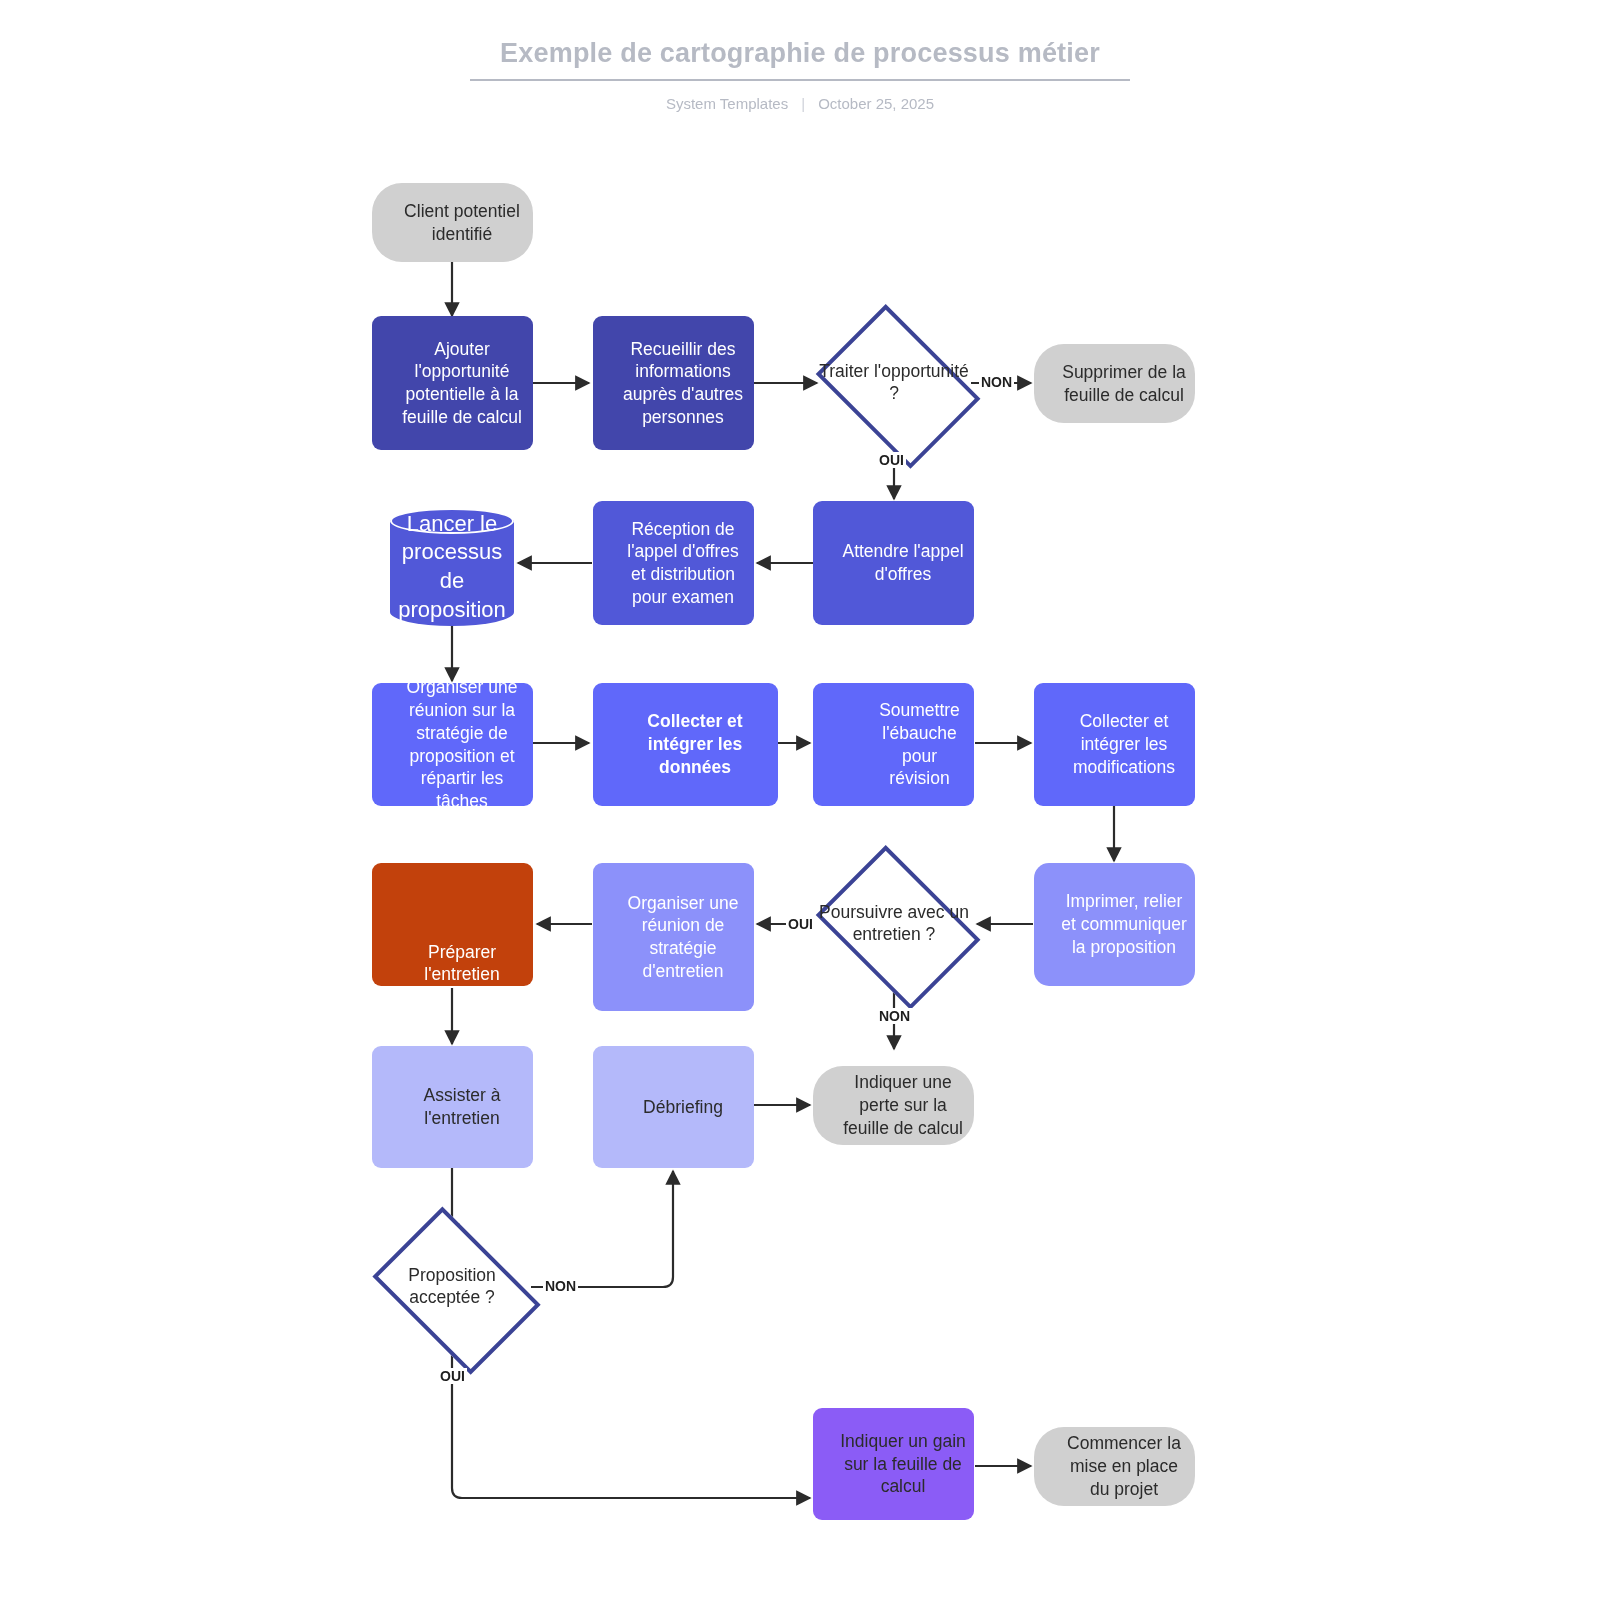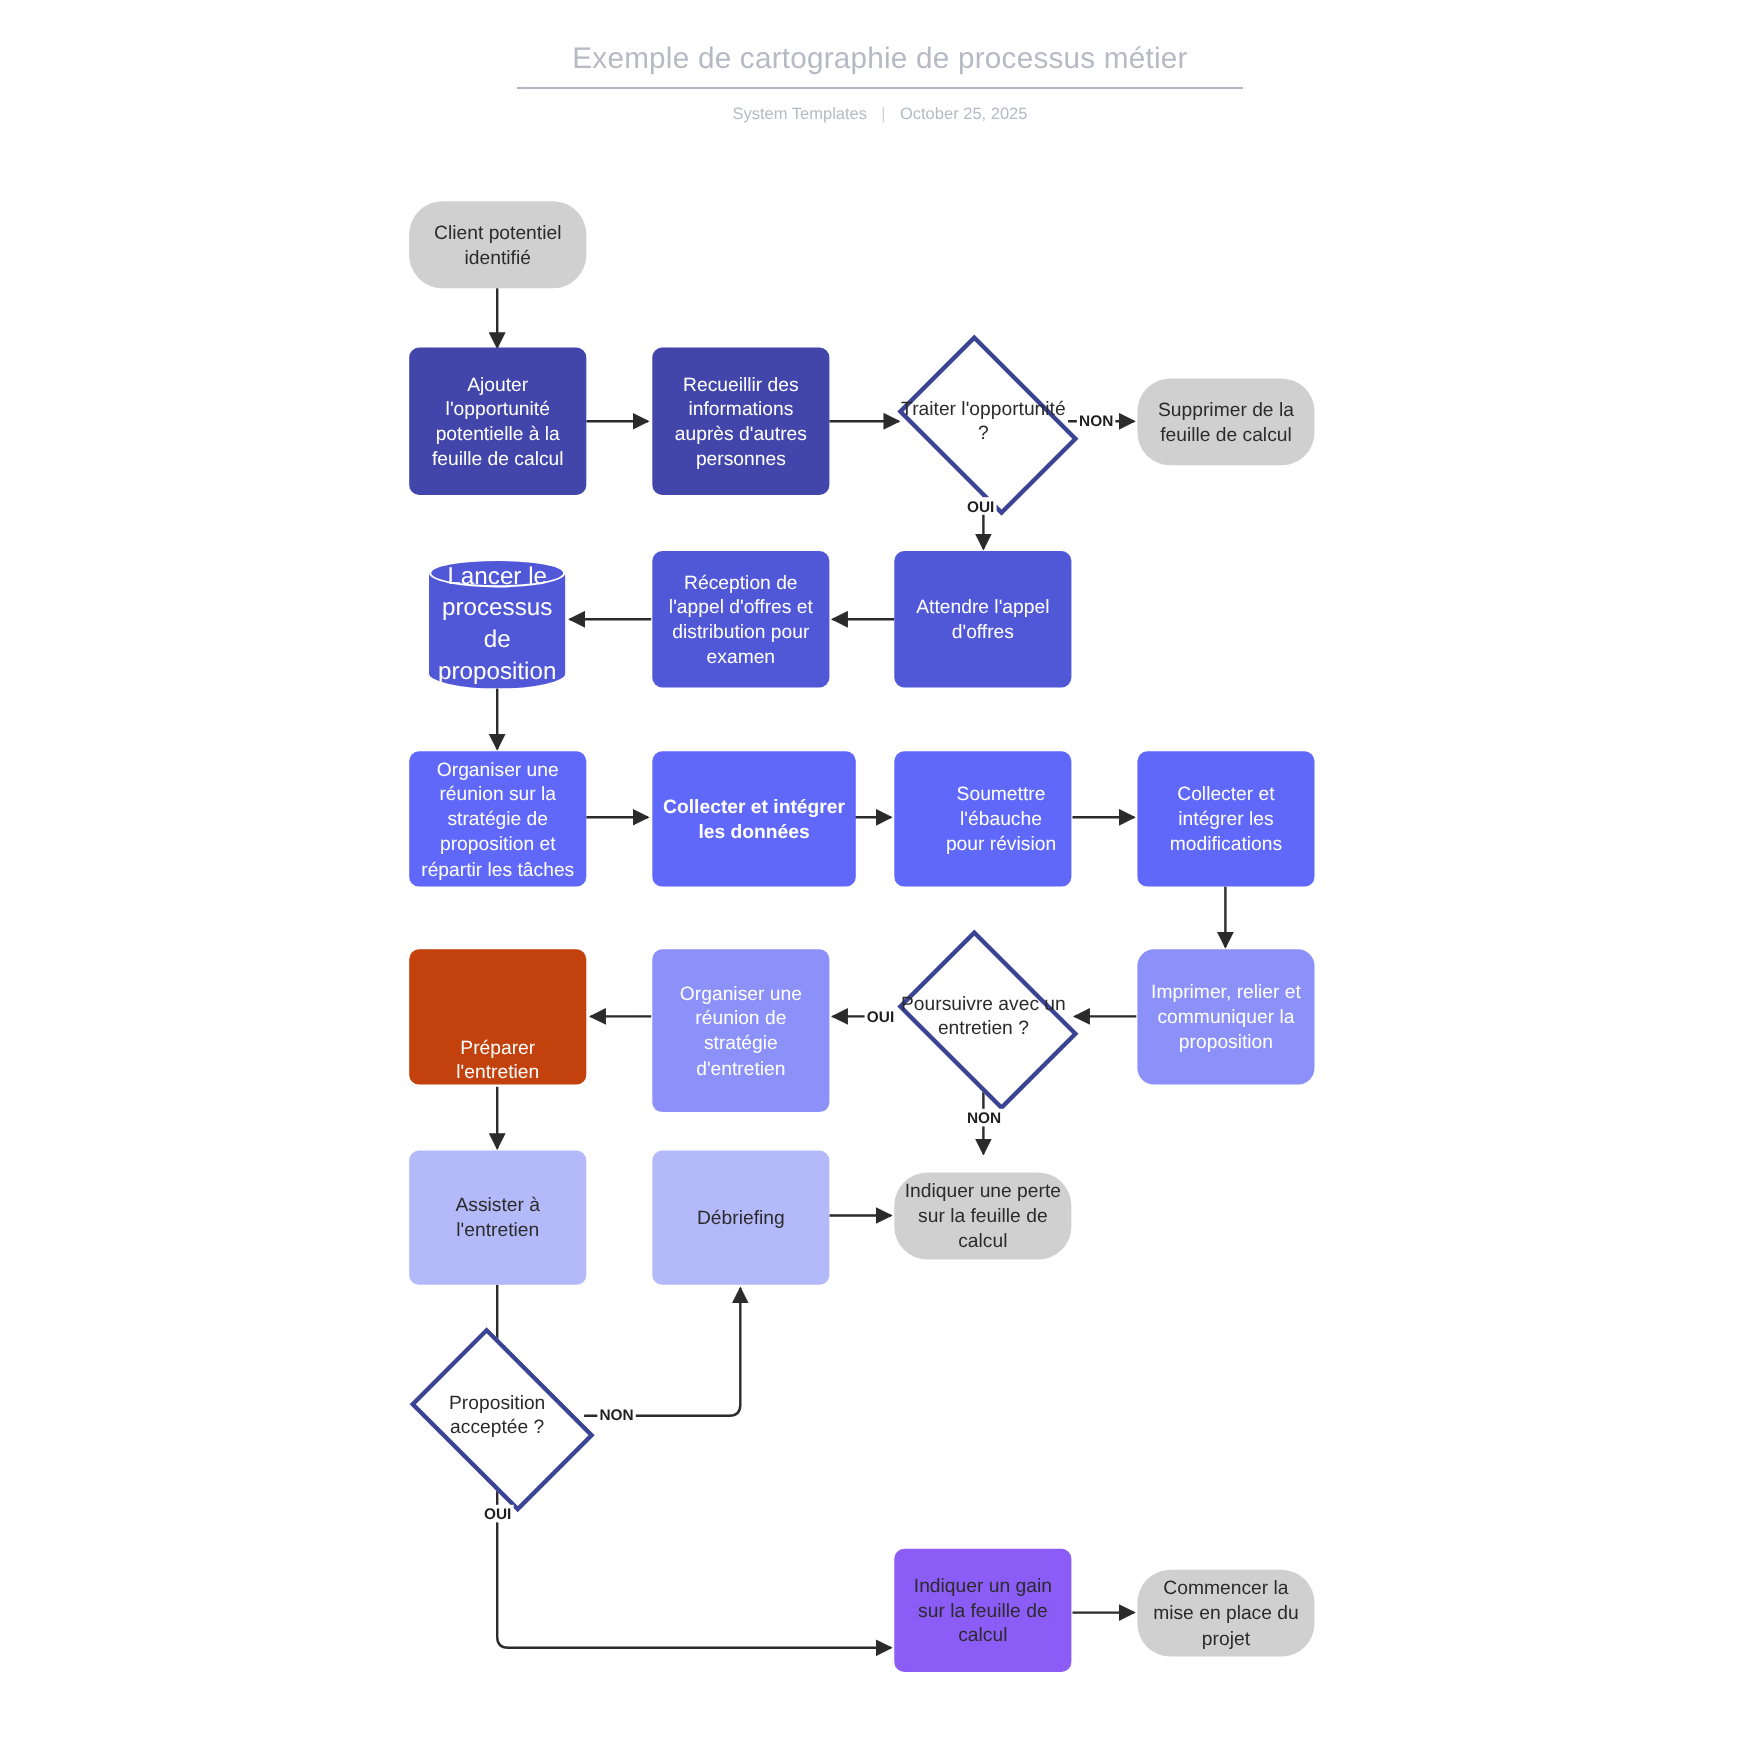--- a/index.html
+++ b/index.html
@@ -5,39 +5,39 @@
   html,body{margin:0;padding:0;}
   body{
     width:1600px;height:1600px;
     background:#ffffff;
     font-family:"Liberation Sans","DejaVu Sans",sans-serif;
     overflow:hidden;
     position:relative;
   }
   .header{position:absolute;left:0;top:0;width:1600px;text-align:center;}
   .title{
-    font-size:27px;font-weight:normal;color:#b6bac4;
+    font-size:27px;font-weight:bold;color:#b6bac4;
     letter-spacing:.2px;padding:38px 0 10px 0;display:inline-block;
     border-bottom:2px solid #b6bac4;
     width:660px;
   }
   .subtitle{
     margin-top:14px;font-size:15px;color:#b6bac4;
     display:flex;justify-content:center;align-items:center;gap:13px;
   }
   .sub-sep{color:#cfd2da;}
   .stage{position:absolute;left:0;top:0;width:1600px;height:1600px;}
   svg.wires{position:absolute;left:0;top:0;width:1600px;height:1600px;}
   .node{
     position:absolute;box-sizing:border-box;
     display:flex;align-items:center;justify-content:center;
     text-align:center;font-size:17.5px;line-height:1.3;
     overflow:hidden;
   }
-  .node span{display:block;padding:0 8px;}
+  .node span{display:block;padding:0 8px;margin-left:19px;}
   .proc{border-radius:9px;color:#ffffff;}
   .term{border-radius:30px;background:#d0d0d0;color:#2b2b2b;}
   .light-box{border-radius:9px;color:#2b2b2b;}
   .cyl{color:#fff;}
   .cyl .cyl-body{
     position:absolute;left:0;top:12px;width:100%;height:calc(100% - 12px);
     background:#5158d8;border-radius:0 0 50% 50%/0 0 14px 14px;
   }
   .cyl .cyl-top{
     position:absolute;left:0;top:0;width:100%;height:26px;

